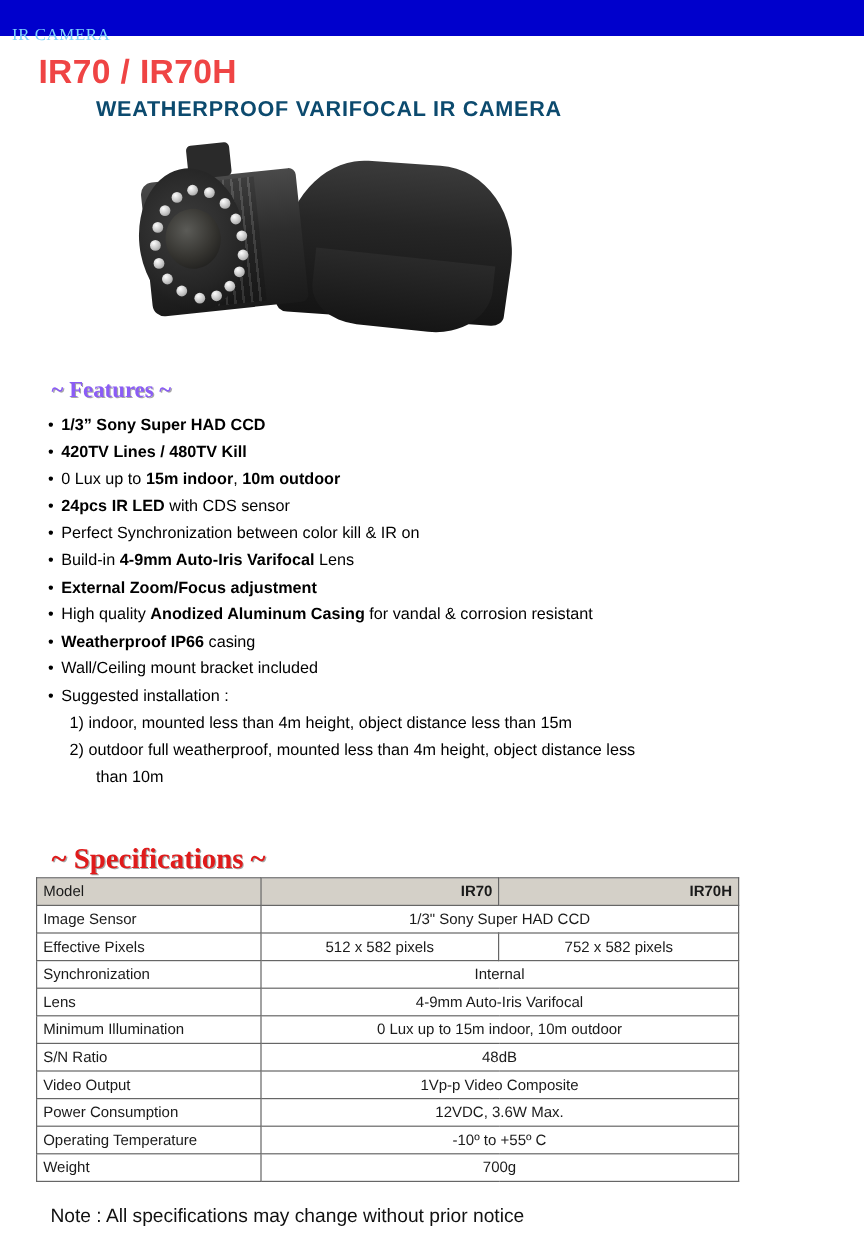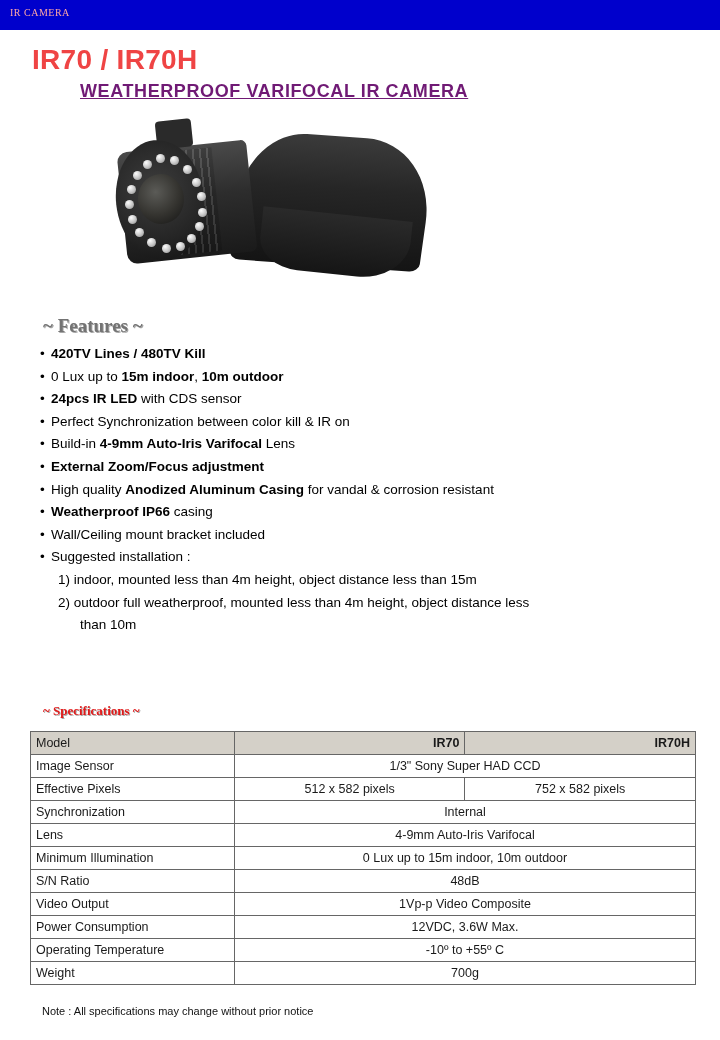--- a/index.html
+++ b/index.html
@@ -21,23 +21,23 @@
     position: absolute;
     top: 0;
     left: 0;
     width: 720px;
     height: 30px;
     background: #0000cc;
   }
   .banner-text {
     position: absolute;
     left: 10px;
-    top: 7px;
-    color: #fca5a5;
-    font-size: 10px;
+    top: 22px;
+    color: #7dd3fc;
+    font-size: 14px;
     letter-spacing: 0.5px;
     font-family: "Liberation Serif", serif;
   }
 
   
   .title-block {
     position: absolute;
     top: 44px;
     left: 32px;
     width: 660px;
@@ -47,23 +47,22 @@
     font-weight: bold;
     color: #ef4444;
     font-family: "Liberation Sans", sans-serif;
     letter-spacing: 0.3px;
   }
   .sub-title {
     margin-top: 5px;
     margin-left: 48px;
     font-size: 18px;
     font-weight: bold;
-    color: #701a75;
+    color: #0c4a6e;
     letter-spacing: 0.6px;
-    text-decoration: underline;
   }
 
   
   .product-image {
     position: absolute;
     top: 118px;
     left: 110px;
     width: 330px;
     height: 190px;
   }
@@ -154,21 +153,21 @@
     background: #6b6b4a;
   }
 
   
   .features-heading {
     position: absolute;
     top: 315px;
     left: 43px;
     font-size: 19px;
     font-weight: bold;
-    color: #737373;
+    color: #8b5cf6;
     font-family: "Liberation Serif", serif;
     text-shadow: 1px 1px 0 rgba(0,0,0,0.35);
   }
   .features-list {
     position: absolute;
     top: 343px;
     left: 40px;
     width: 650px;
     font-size: 13.5px;
     line-height: 22.6px;
@@ -190,31 +189,31 @@
   .feature-sub2 {
     padding-left: 40px;
     white-space: nowrap;
   }
 
   
   .spec-heading {
     position: absolute;
     top: 703px;
     left: 43px;
-    font-size: 13px;
+    font-size: 24px;
     font-weight: bold;
     color: #e01b1b;
     font-family: "Liberation Serif", serif;
     text-shadow: 1px 1px 0 rgba(0,0,0,0.35);
   }
   table.spec {
     position: absolute;
     top: 731px;
     left: 30px;
-    width: 666px;
+    width: 586px;
     border-collapse: collapse;
     font-size: 12.5px;
   }
   table.spec td {
     border: 1px solid #666666;
     height: 20px;
     padding: 1px 5px;
     color: #1a1a1a;
   }
   table.spec tr.header td {
@@ -232,21 +231,21 @@
     width: 232px;
     text-align: center;
   }
   td.val-span {
     text-align: center;
   }
   .note {
     position: absolute;
     top: 1005px;
     left: 42px;
-    font-size: 11px;
+    font-size: 16px;
     color: #111111;
   }
 </style>
 </head>
 <body>
 
 <div class="banner">
   <div class="banner-text">IR CAMERA</div>
 </div>
 
@@ -283,20 +282,23 @@
   <div class="led" style="left:87px; top:74px;"></div>
   <div class="led" style="left:82px; top:60px;"></div>
   <div class="led" style="left:73px; top:47px;"></div>
   <div class="led" style="left:60px; top:38px;"></div>
 </div>
 
 <div class="features-heading">~ Features ~</div>
 
 <div class="features-list">
   <div class="feature-item">
+    <span class="bullet">•</span><span></span><b>1/3” Sony Super HAD CCD</b><span></span>
+  </div>
+  <div class="feature-item">
     <span class="bullet">•</span><span></span><b>420TV Lines / 480TV Kill</b><span></span>
   </div>
   <div class="feature-item">
     <span class="bullet">•</span><span>0 Lux up to </span><b>15m indoor</b><span>, </span><b>10m outdoor</b><span></span>
   </div>
   <div class="feature-item">
     <span class="bullet">•</span><span></span><b>24pcs IR LED</b><span> with CDS sensor</span>
   </div>
   <div class="feature-item">
     <span class="bullet">•</span><span>Perfect Synchronization between color kill &amp; IR on</span><b></b><span></span>

